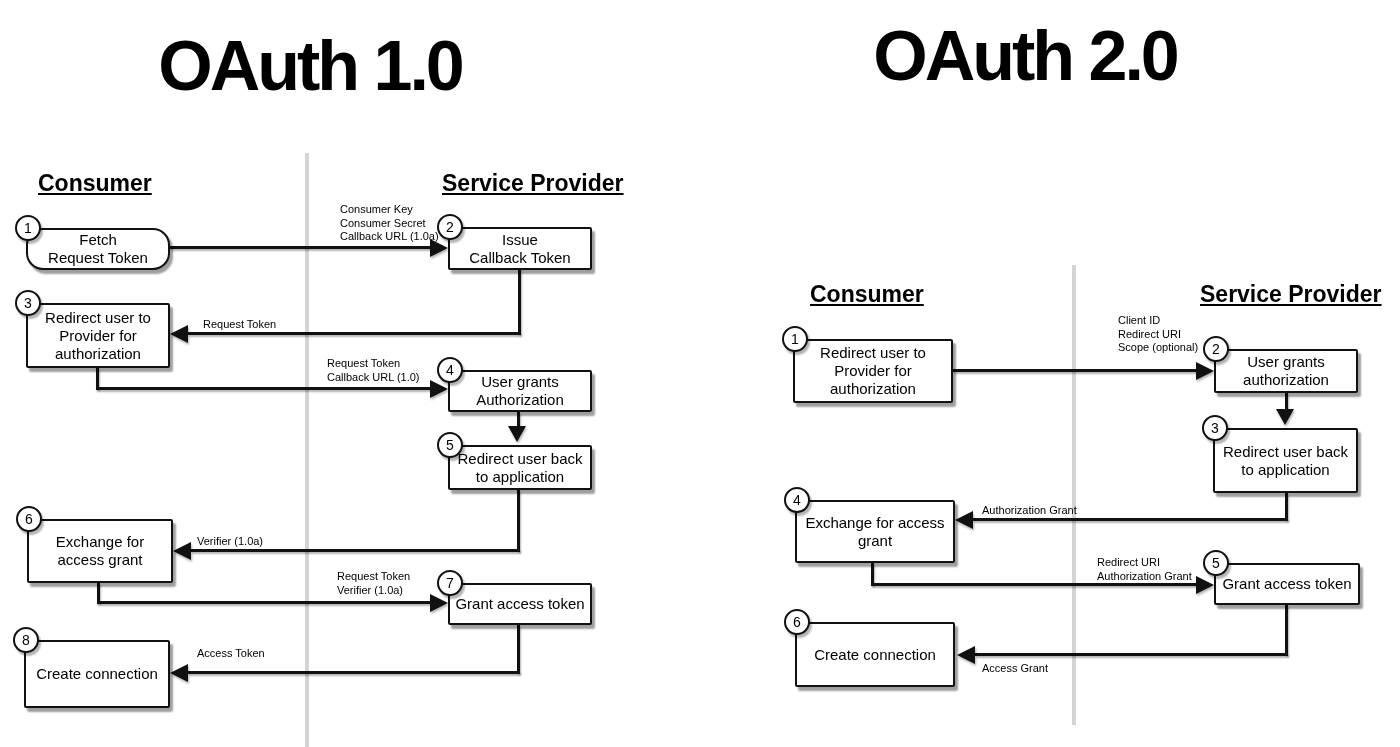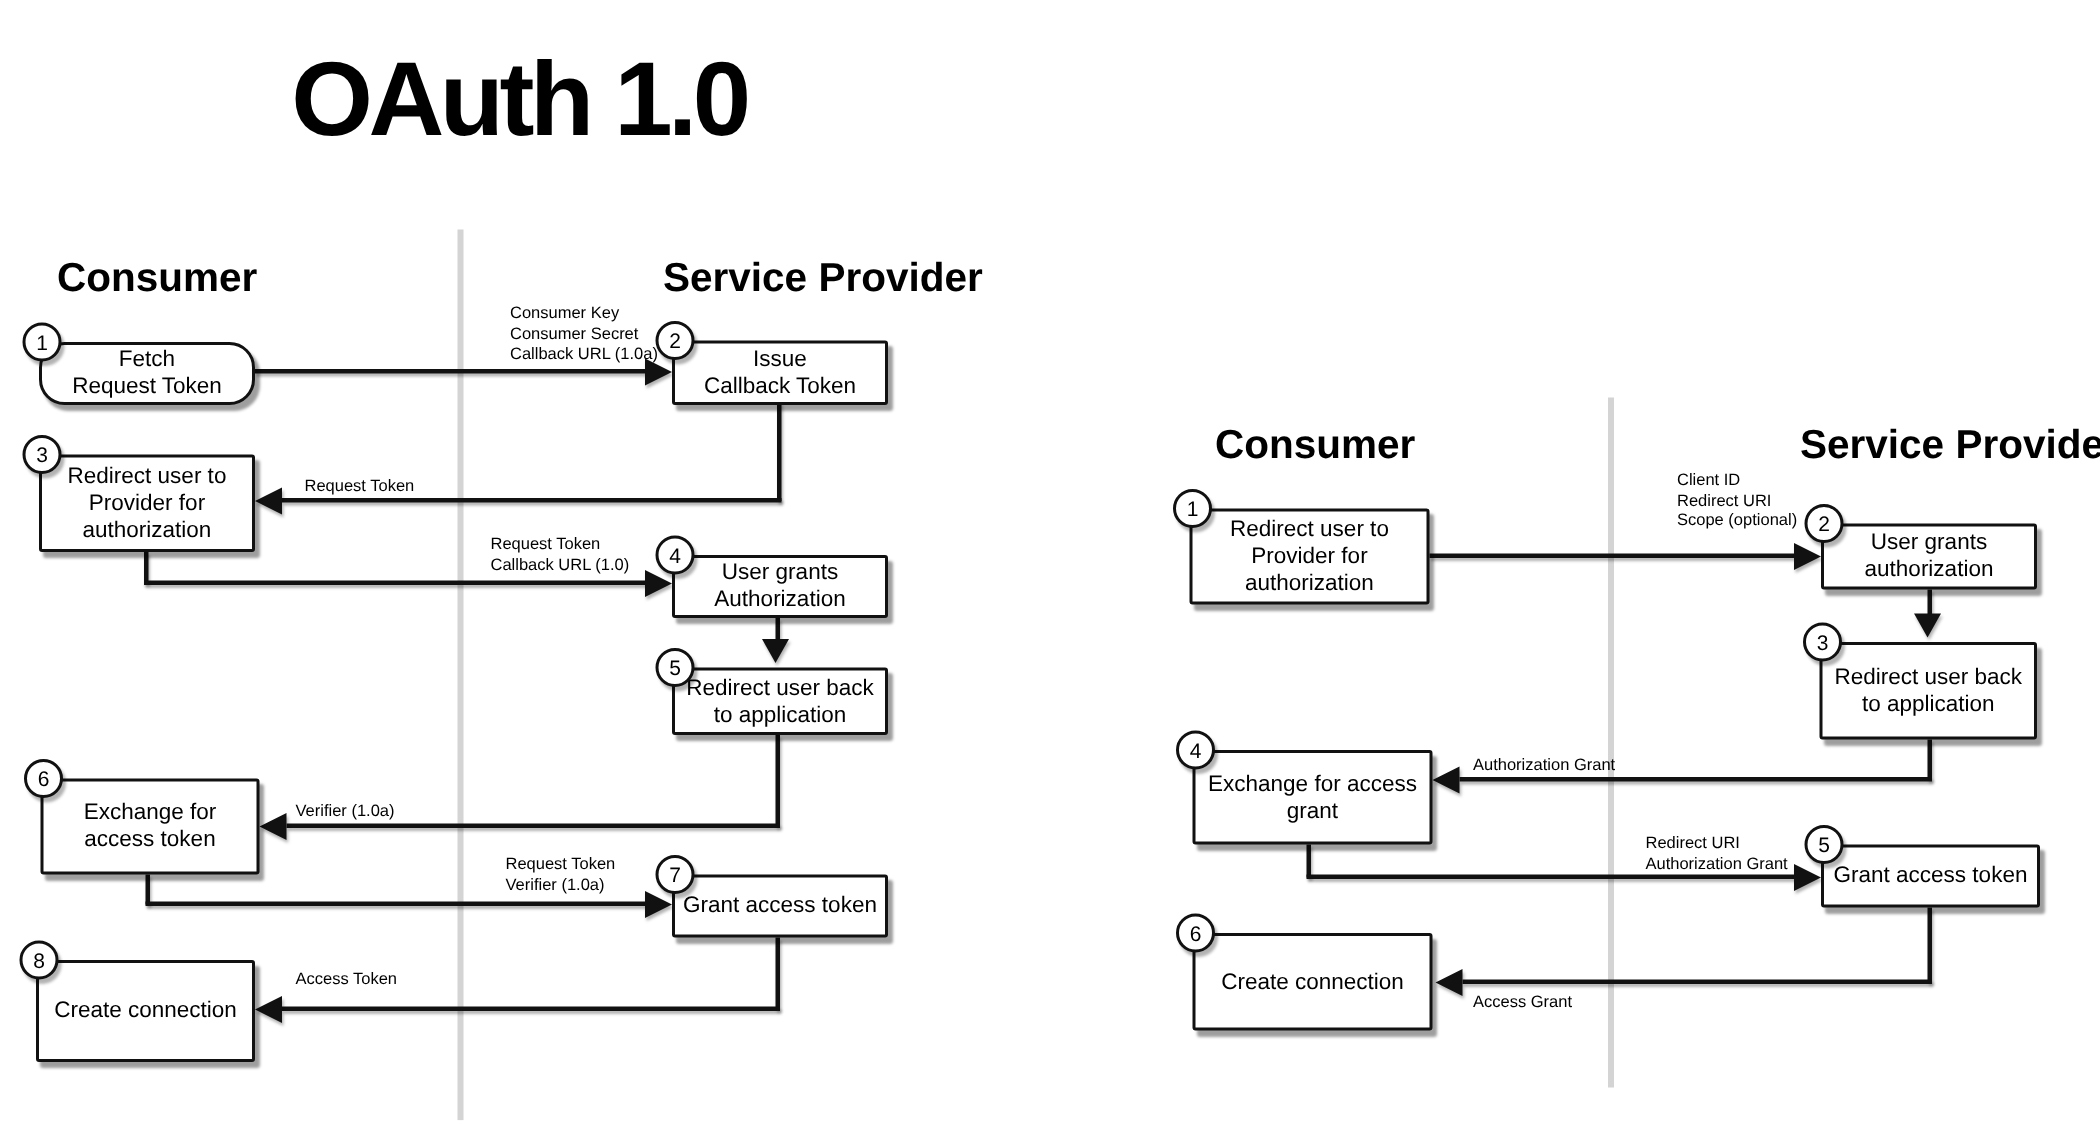--- a/index.html
+++ b/index.html
@@ -1,20 +1,20 @@
 <!DOCTYPE html>
 <html><head>
 <meta charset="utf-8">
 <style>
   html,body{margin:0;padding:0;background:#fff;}
   #stage{position:relative;width:1400px;height:747px;background:#fff;overflow:hidden;
          font-family:"Liberation Sans",sans-serif;color:#000;}
   .htitle{position:absolute;font-weight:bold;font-size:70px;letter-spacing:-3px;
           text-align:center;white-space:nowrap;color:#000;}
-  .colhdr{position:absolute;font-weight:bold;font-size:27px;white-space:nowrap;}
+  .colhdr{position:absolute;font-weight:bold;font-size:23px;white-space:nowrap;text-decoration:underline;}
   .sep{position:absolute;width:4px;background:#d4d4d4;}
   .box{position:absolute;box-sizing:border-box;background:#fff;border:2.5px solid #111;
        border-radius:2px;display:flex;align-items:center;justify-content:center;
        text-align:center;font-size:15px;line-height:18px;white-space:pre-line;
        box-shadow:3px 4px 2px rgba(0,0,0,0.38);z-index:2;}
   .badge{position:absolute;box-sizing:border-box;width:26px;height:26px;border-radius:50%;
          background:#fff;border:2.5px solid #111;display:flex;align-items:center;
          justify-content:center;font-size:14px;box-shadow:2px 3px 2px rgba(0,0,0,0.3);z-index:3;}
   .hline{position:absolute;height:3px;background:#111;box-shadow:1px 2px 2px rgba(0,0,0,0.3);z-index:1;}
   .vline{position:absolute;width:3px;background:#111;box-shadow:1px 2px 2px rgba(0,0,0,0.3);z-index:1;}
@@ -27,21 +27,21 @@
   .arr-d{position:absolute;width:0;height:0;border-left:9px solid transparent;
          border-right:9px solid transparent;border-top:16px solid #111;
          filter:drop-shadow(1px 2px 1px rgba(0,0,0,0.3));z-index:1;}
   .elabel{position:absolute;font-size:11px;line-height:13.5px;white-space:pre-line;color:#000;}
 </style>
 </head>
 <body>
 
 <div id="stage">
 
-  <div class="htitle" style="left:0;top:26px;width:620px;padding-left:36px;">OAuth 1.0</div>
+  <div class="htitle" style="left:0;top:26px;width:620px;">OAuth 1.0</div>
   <div class="sep" style="left:305px;top:153px;height:594px;"></div>
   <div class="colhdr" style="left:38px;top:170px;">Consumer</div>
   <div class="colhdr" style="left:442px;top:170px;">Service Provider</div>
 
   <div class="box" style="left:26px;top:228px;width:144px;height:42px;border-radius:17px;"><span>Fetch
 Request Token</span></div>
   <div class="badge" style="left:15px;top:215px;">1</div>
 
   <div class="box" style="left:448px;top:227px;width:144px;height:43px;"><span>Issue
 Callback Token</span></div>
@@ -54,21 +54,21 @@
 
   <div class="box" style="left:448px;top:370px;width:144px;height:42px;"><span>User grants
 Authorization</span></div>
   <div class="badge" style="left:437px;top:357px;">4</div>
 
   <div class="box" style="left:448px;top:445px;width:144px;height:45px;"><span>Redirect user back
 to application</span></div>
   <div class="badge" style="left:437px;top:432px;">5</div>
 
   <div class="box" style="left:27px;top:519px;width:146px;height:64px;"><span>Exchange for
-access token</span></div>
+access grant</span></div>
   <div class="badge" style="left:16px;top:506px;">6</div>
 
   <div class="box" style="left:448px;top:583px;width:144px;height:42px;"><span>Grant access token</span></div>
   <div class="badge" style="left:437px;top:570px;">7</div>
 
   <div class="box" style="left:24px;top:640px;width:146px;height:68px;"><span>Create connection</span></div>
   <div class="badge" style="left:13px;top:627px;">8</div>
 
   <div class="hline" style="left:170px;top:246px;width:264px;"></div>
   <div class="arr-r" style="left:430px;top:239px;"></div>
@@ -100,20 +100,21 @@
 Consumer Secret
 Callback URL (1.0a)</div>
   <div class="elabel" style="left:203px;top:318px;">Request Token</div>
   <div class="elabel" style="left:327px;top:357px;">Request Token
 Callback URL (1.0)</div>
   <div class="elabel" style="left:197px;top:535px;">Verifier (1.0a)</div>
   <div class="elabel" style="left:337px;top:570px;">Request Token
 Verifier (1.0a)</div>
   <div class="elabel" style="left:197px;top:647px;">Access Token</div>
 
+  <div class="htitle" style="left:720px;top:16px;width:610px;">OAuth 2.0</div>
   <div class="sep" style="left:1072px;top:265px;height:460px;"></div>
   <div class="colhdr" style="left:810px;top:281px;">Consumer</div>
   <div class="colhdr" style="left:1200px;top:281px;">Service Provider</div>
 
   <div class="box" style="left:793px;top:339px;width:160px;height:64px;"><span>Redirect user to
 Provider for
 authorization</span></div>
   <div class="badge" style="left:782px;top:326px;">1</div>
 
   <div class="box" style="left:1214px;top:349px;width:144px;height:44px;"><span>User grants

